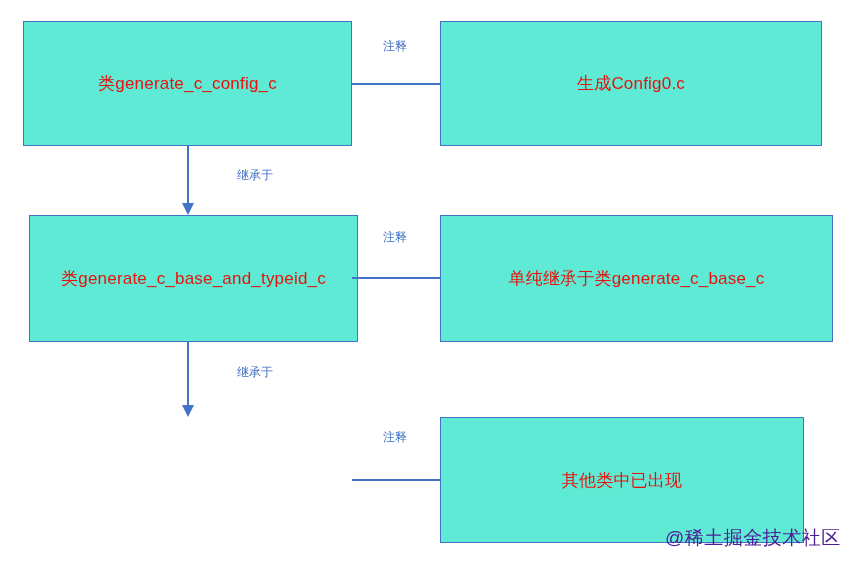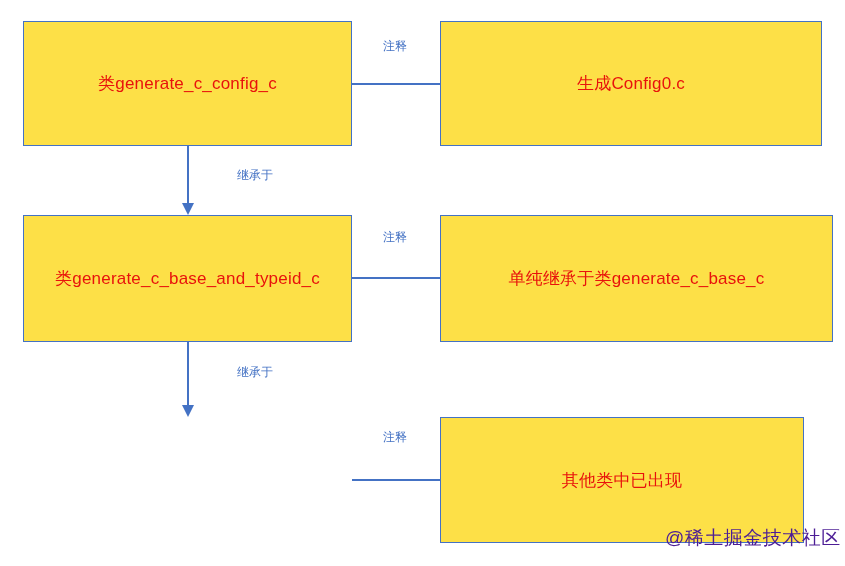--- a/index.html
+++ b/index.html
@@ -12,32 +12,32 @@
     width: 845px;
     height: 566px;
     background: #ffffff;
     overflow: hidden;
     font-family: "Liberation Sans", "DejaVu Sans", sans-serif;
   }
   .node {
     position: absolute;
     box-sizing: border-box;
     border: 1.5px solid #4472c4;
-    background: #fde047;
+    background: #5eead4;
     display: flex;
     align-items: center;
     justify-content: center;
     text-align: center;
     color: #e8120c;
     font-size: 17px;
     letter-spacing: 0.2px;
   }
   .node-config        { left: 23px;  top: 21px;  width: 329px; height: 125px; }
   .node-config-note   { left: 440px; top: 21px;  width: 382px; height: 125px; }
-  .node-typeid        { left: 23px;  top: 215px; width: 329px; height: 127px; }
+  .node-typeid        { left: 29px;  top: 215px; width: 329px; height: 127px; }
   .node-typeid-note   { left: 440px; top: 215px; width: 393px; height: 127px; }
   .node-base          { left: 23px;  top: 417px; width: 329px; height: 126px; }
   .node-base-note     { left: 440px; top: 417px; width: 364px; height: 126px; }
 
   .hline {
     position: absolute;
     left: 352px;
     width: 88px;
     height: 2px;
     background: #4472c4;

